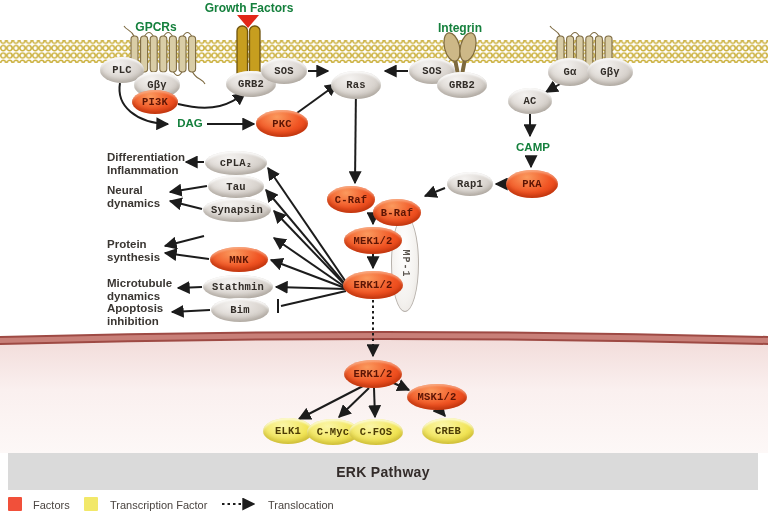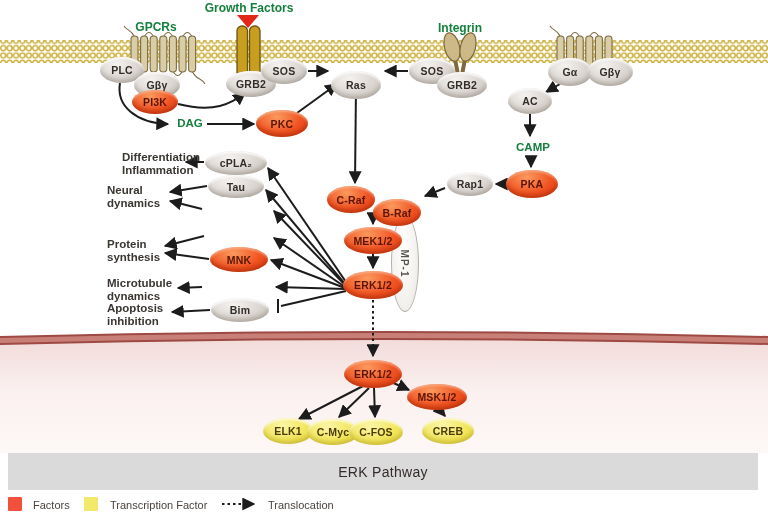--- a/index.html
+++ b/index.html
@@ -4,21 +4,21 @@
 <style>
   html,body{margin:0;padding:0;background:#ffffff;}
   .stage{
     position:relative;width:768px;height:524px;overflow:hidden;
     background:#ffffff;font-family:"Liberation Sans",sans-serif;
   }
   .layer{position:absolute;left:0;top:0;}
   .node{
     position:absolute;display:flex;align-items:center;justify-content:center;
     border-radius:50%;font-weight:bold;font-size:10.5px;letter-spacing:.2px;
-    white-space:nowrap;z-index:3;
+    white-space:nowrap;z-index:3;font-family:Liberation Mono, monospace;
   }
   .gray{
     background:radial-gradient(ellipse at 38% 28%, #f4f2f0 0%, #ddd8d3 50%, #c3bdb6 100%);
     color:#322d28;
     box-shadow:inset 0 -3px 4px rgba(115,105,95,.35), inset 0 2px 2px rgba(255,255,255,.9);
   }
   .orange{
     background:radial-gradient(ellipse at 40% 26%, #fb9a5e 0%, #f05322 55%, #df3a0f 100%);
     color:#5c1404;
     box-shadow:inset 0 -3px 4px rgba(140,30,0,.45), inset 0 2px 2px rgba(255,205,175,.55);
@@ -38,21 +38,21 @@
     text-align:center;z-index:4;
   }
   .fn-label{
     position:absolute;font-weight:bold;font-size:11.5px;line-height:1.17;
     color:#3a3632;white-space:pre-line;z-index:4;
   }
   .footer-bar{
     position:absolute;left:8px;top:453px;width:750px;height:37px;
     background:#dadada;display:flex;align-items:center;justify-content:center;z-index:2;
   }
-  .footer-bar .title{font-weight:normal;font-size:14px;color:#332c2a;letter-spacing:.3px;}
+  .footer-bar .title{font-weight:bold;font-size:14px;color:#332c2a;letter-spacing:.3px;}
   .legend-swatch{position:absolute;width:14px;height:14px;top:497px;z-index:4;border-radius:1px;}
   .legend-label{position:absolute;top:499px;font-size:11px;color:#4a4440;z-index:4;}
   .ar{stroke:#1c1c1c;stroke-width:2;fill:none;marker-end:url(#ah);}
   .nb{stroke:#1c1c1c;stroke-width:2;fill:none;}
   .dash{stroke-dasharray:2.5 3;}
 </style>
 </head>
 <body>
 
 <div class="stage">
@@ -191,37 +191,39 @@
   <div class="node orange" style="left:506px;top:170px;width:52px;height:28px">PKA</div>
   <div class="node gray" style="left:447px;top:172px;width:46px;height:24px">Rap1</div>
 
   <div class="node orange" style="left:327px;top:186px;width:48px;height:27px">C-Raf</div>
   <div class="node orange" style="left:373px;top:199px;width:48px;height:27px">B-Raf</div>
   <div class="node orange" style="left:344px;top:227px;width:58px;height:27px">MEK1/2</div>
   <div class="node orange" style="left:343px;top:271px;width:60px;height:28px">ERK1/2</div>
 
   <div class="node gray" style="left:205px;top:151px;width:62px;height:24px">cPLA₂</div>
   <div class="node gray" style="left:208px;top:175px;width:56px;height:23px">Tau</div>
+  <div class="node gray" style="left:203px;top:198px;width:68px;height:24px">Synapsin</div>
   <div class="node orange" style="left:210px;top:247px;width:58px;height:25px">MNK</div>
+  <div class="node gray" style="left:203px;top:275px;width:70px;height:24px">Stathmin</div>
   <div class="node gray" style="left:211px;top:298px;width:58px;height:24px">Bim</div>
 
   <div class="node orange" style="left:344px;top:360px;width:58px;height:28px">ERK1/2</div>
   <div class="node orange" style="left:407px;top:384px;width:60px;height:26px">MSK1/2</div>
   <div class="node yellow" style="left:263px;top:418px;width:50px;height:26px">ELK1</div>
   <div class="node yellow" style="left:307px;top:419px;width:52px;height:26px">C-Myc</div>
   <div class="node yellow" style="left:349px;top:419px;width:54px;height:26px">C-FOS</div>
   <div class="node yellow" style="left:422px;top:418px;width:52px;height:26px">CREB</div>
 
   <div class="toplabel" style="left:123px;top:20px;width:66px">GPCRs</div>
   <div class="toplabel" style="left:198px;top:1px;width:102px">Growth Factors</div>
   <div class="toplabel" style="left:428px;top:21px;width:64px">Integrin</div>
   <div class="toplabel" style="left:171px;top:117px;width:38px;font-size:11.5px">DAG</div>
   <div class="toplabel" style="left:506px;top:141px;width:54px;font-size:11.5px">CAMP</div>
 
-  <div class="fn-label" style="left:122px;top:151px">Differentiation
+  <div class="fn-label" style="left:107px;top:151px">Differentiation
 Inflammation</div>
   <div class="fn-label" style="left:107px;top:184px">Neural
 dynamics</div>
   <div class="fn-label" style="left:107px;top:238px">Protein
 synthesis</div>
   <div class="fn-label" style="left:107px;top:277px">Microtubule
 dynamics</div>
   <div class="fn-label" style="left:107px;top:302px">Apoptosis
 inhibition</div>
 

